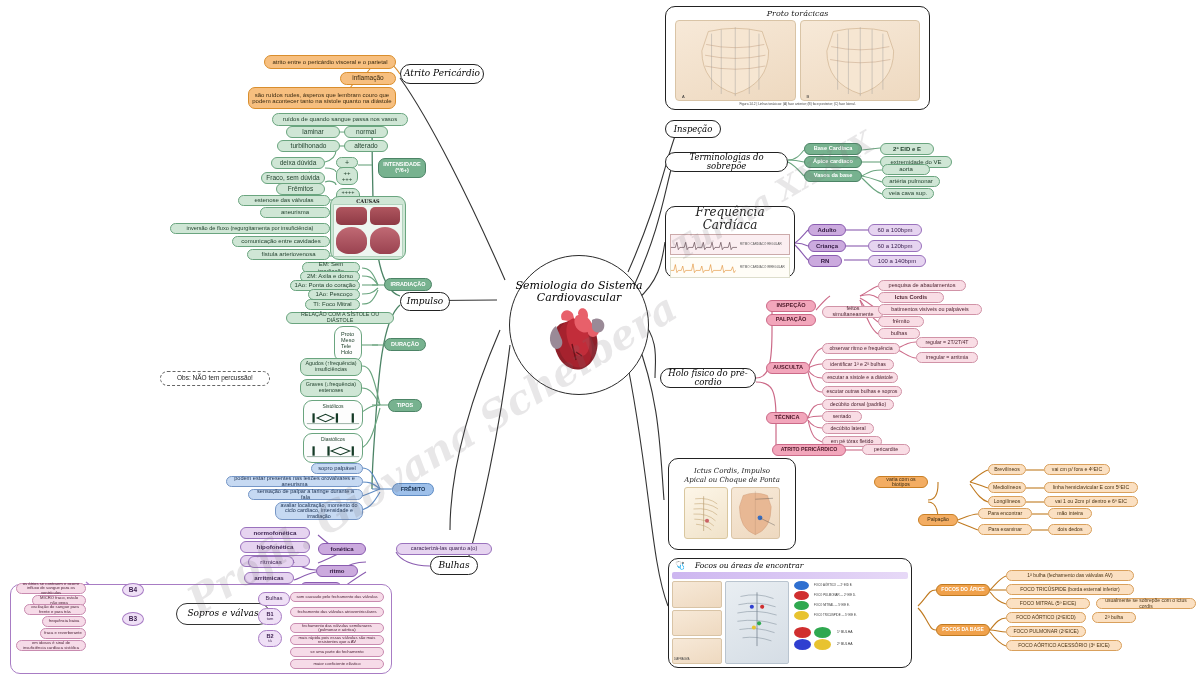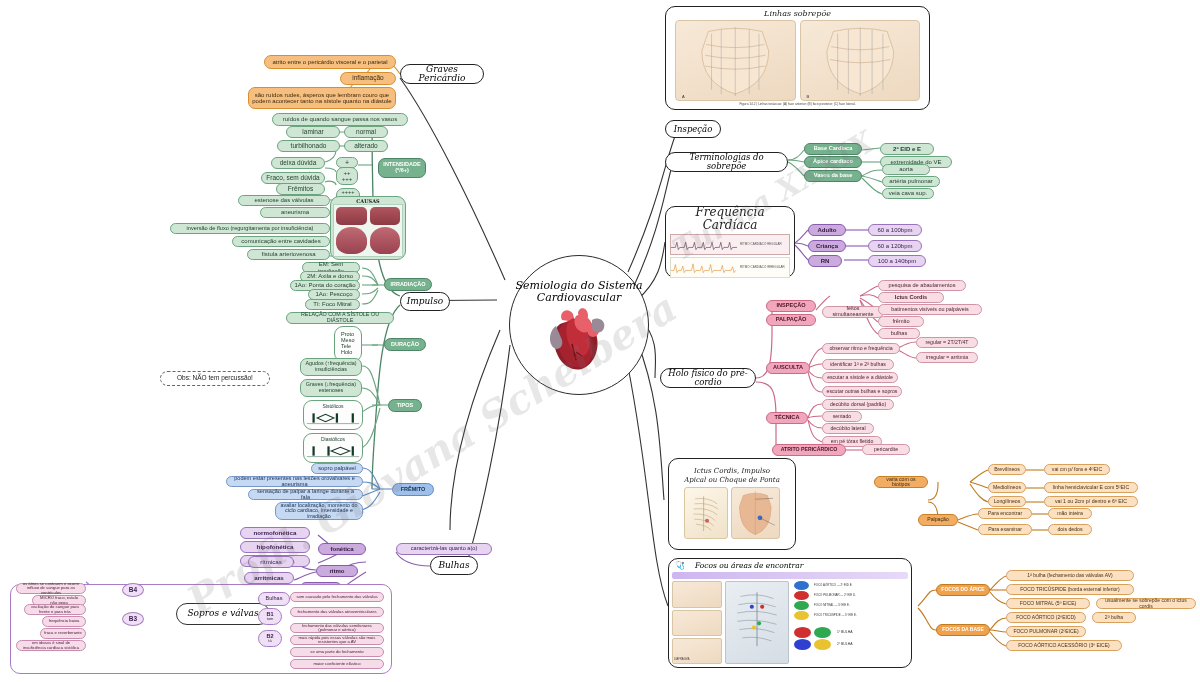--- a/index.html
+++ b/index.html
@@ -223,21 +223,21 @@
       <path d="M28 16 C22 22 24 36 30 46 C34 52 40 54 44 50 C50 44 48 30 42 22 C38 16 32 12 28 16Z" fill="#c22d3a"></path>
       <path d="M34 12 C30 18 34 26 40 28 C46 30 52 26 50 20 C48 14 40 8 34 12Z" fill="#e8606a"></path>
       <path d="M48 20 C54 18 60 24 56 30 C52 36 44 32 46 26Z" fill="#e8606a"></path>
       <path d="M14 22 C8 26 6 36 10 42 C14 48 22 44 20 36Z" fill="#9a8a97"></path>
       <path d="M50 16 C56 12 64 16 62 24 C60 30 52 30 50 24Z" fill="#9a8a97"></path>
       <path d="M30 40 L34 56 M34 48 L40 52" stroke="#6e1119" stroke-width="1.4" fill="none"></path>
     </svg>
   </div>
 
   <div class="node t-black" style="left:400px;top:64px;width:84px;height:20px;font-size:9px;">
-    <span>Graves Pericárdio</span>
+    <span>Atrito Pericárdio</span>
   </div>
   <div class="node t-orangeA chip" style="left:264px;top:55px;width:132px;height:14px;font-size:6px;">
     <span>atrito entre o pericárdio visceral e o parietal</span>
   </div>
   <div class="node t-orangeA chip" style="left:340px;top:72px;width:56px;height:13px;font-size:6.5px;">
     <span>inflamação</span>
   </div>
   <div class="node t-orangeA chip" style="left:248px;top:87px;width:148px;height:22px;font-size:6px;">
     <span>são ruídos rudes, ásperos que lembram couro que podem acontecer tanto na sístole quanto na diástole</span>
   </div>
@@ -487,21 +487,21 @@
     <span>mais rápida pois essas válvulas são mais resistentes que a AV</span>
   </div>
   <div class="node t-pinkL chip" style="left:290px;top:647px;width:94px;height:10px;font-size:4.2px;">
     <span>se uma parte do fechamento</span>
   </div>
   <div class="node t-pinkL chip" style="left:290px;top:659px;width:94px;height:10px;font-size:4.2px;">
     <span>maior coeficiente elástico</span>
   </div>
 
   <div class="node t-panel" style="left:665px;top:6px;width:265px;height:104px;flex-direction:column;padding:3px;">
-    <span class="panelTitle" style="font-size:8px;">Linhas sobrepõe</span>
+    <span class="panelTitle" style="font-size:8px;">Proto torácicas</span>
     <div style="flex:1;width:100%;display:flex;gap:4px;padding:2px 6px;box-sizing:border-box;">
       <div class="torso" style="flex:1;position:relative;border-radius:4px;">
         <svg viewBox="0 0 110 70" style="width:100%;height:100%;">
           <path d="M30 8 Q55 2 80 8 L86 26 Q86 56 55 66 Q24 56 24 26 Z" fill="#f6e6d2" stroke="#cdaf8c" stroke-width=".6"></path>
           <g stroke="#9a9a9a" stroke-width=".4">
             <line x1="55" y1="4" x2="55" y2="68"></line>
               <line x1="42" y1="6" x2="42" y2="66"></line>
             <line x1="68" y1="6" x2="68" y2="66"></line>
               <line x1="33" y1="10" x2="33" y2="62"></line>
             <line x1="77" y1="10" x2="77" y2="62"></line>

